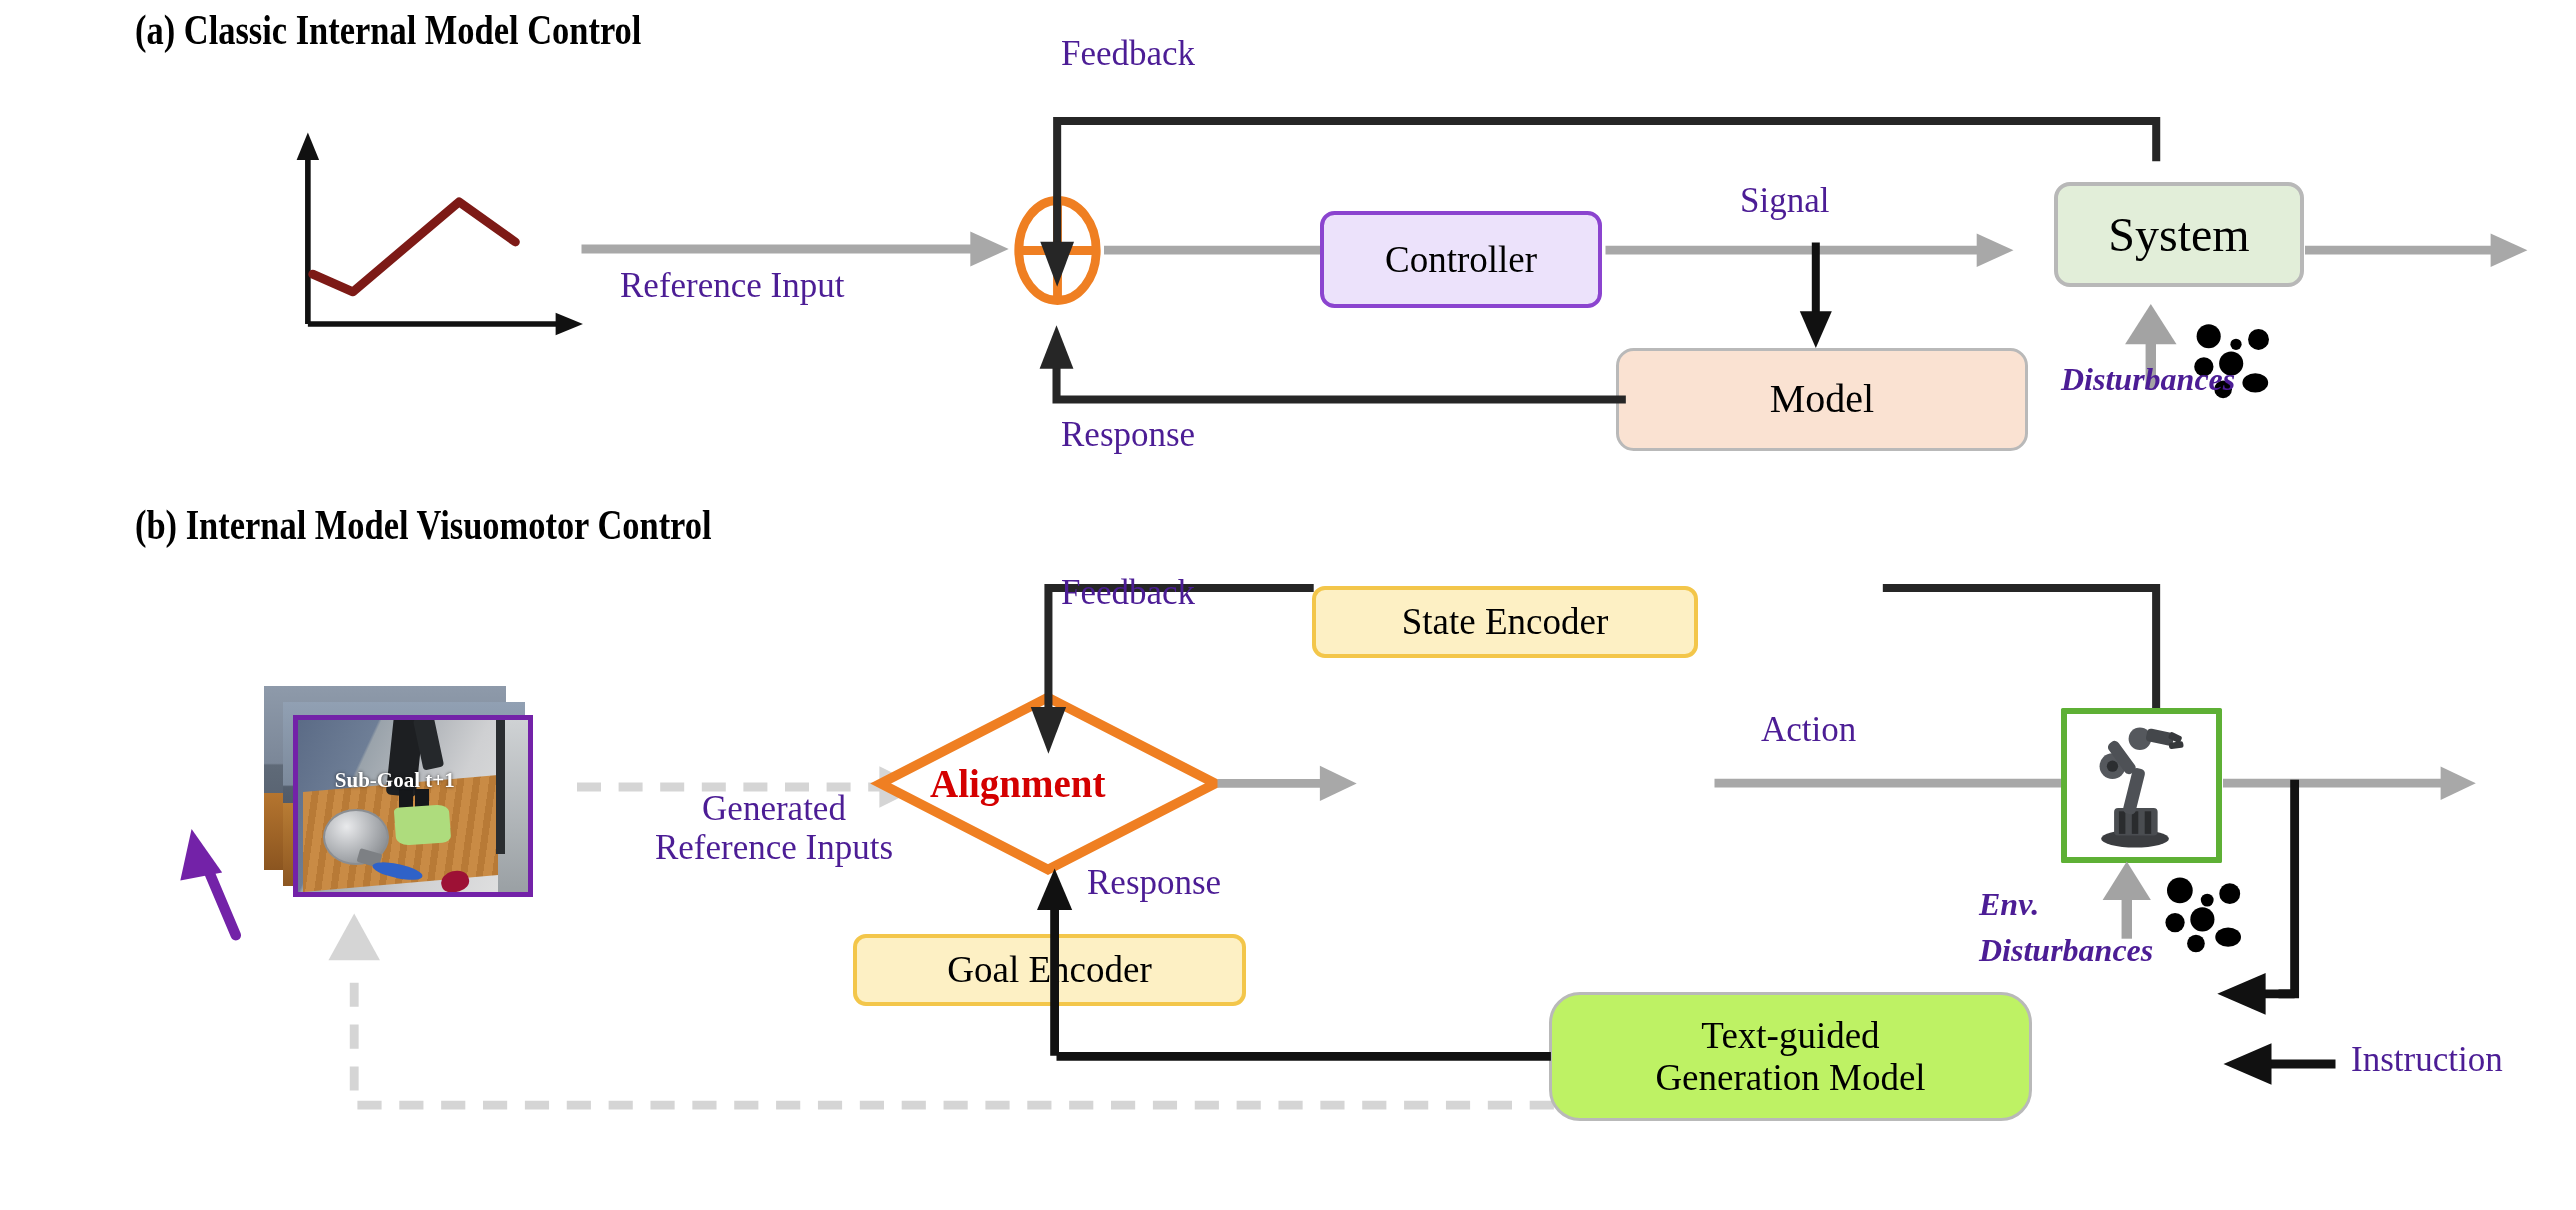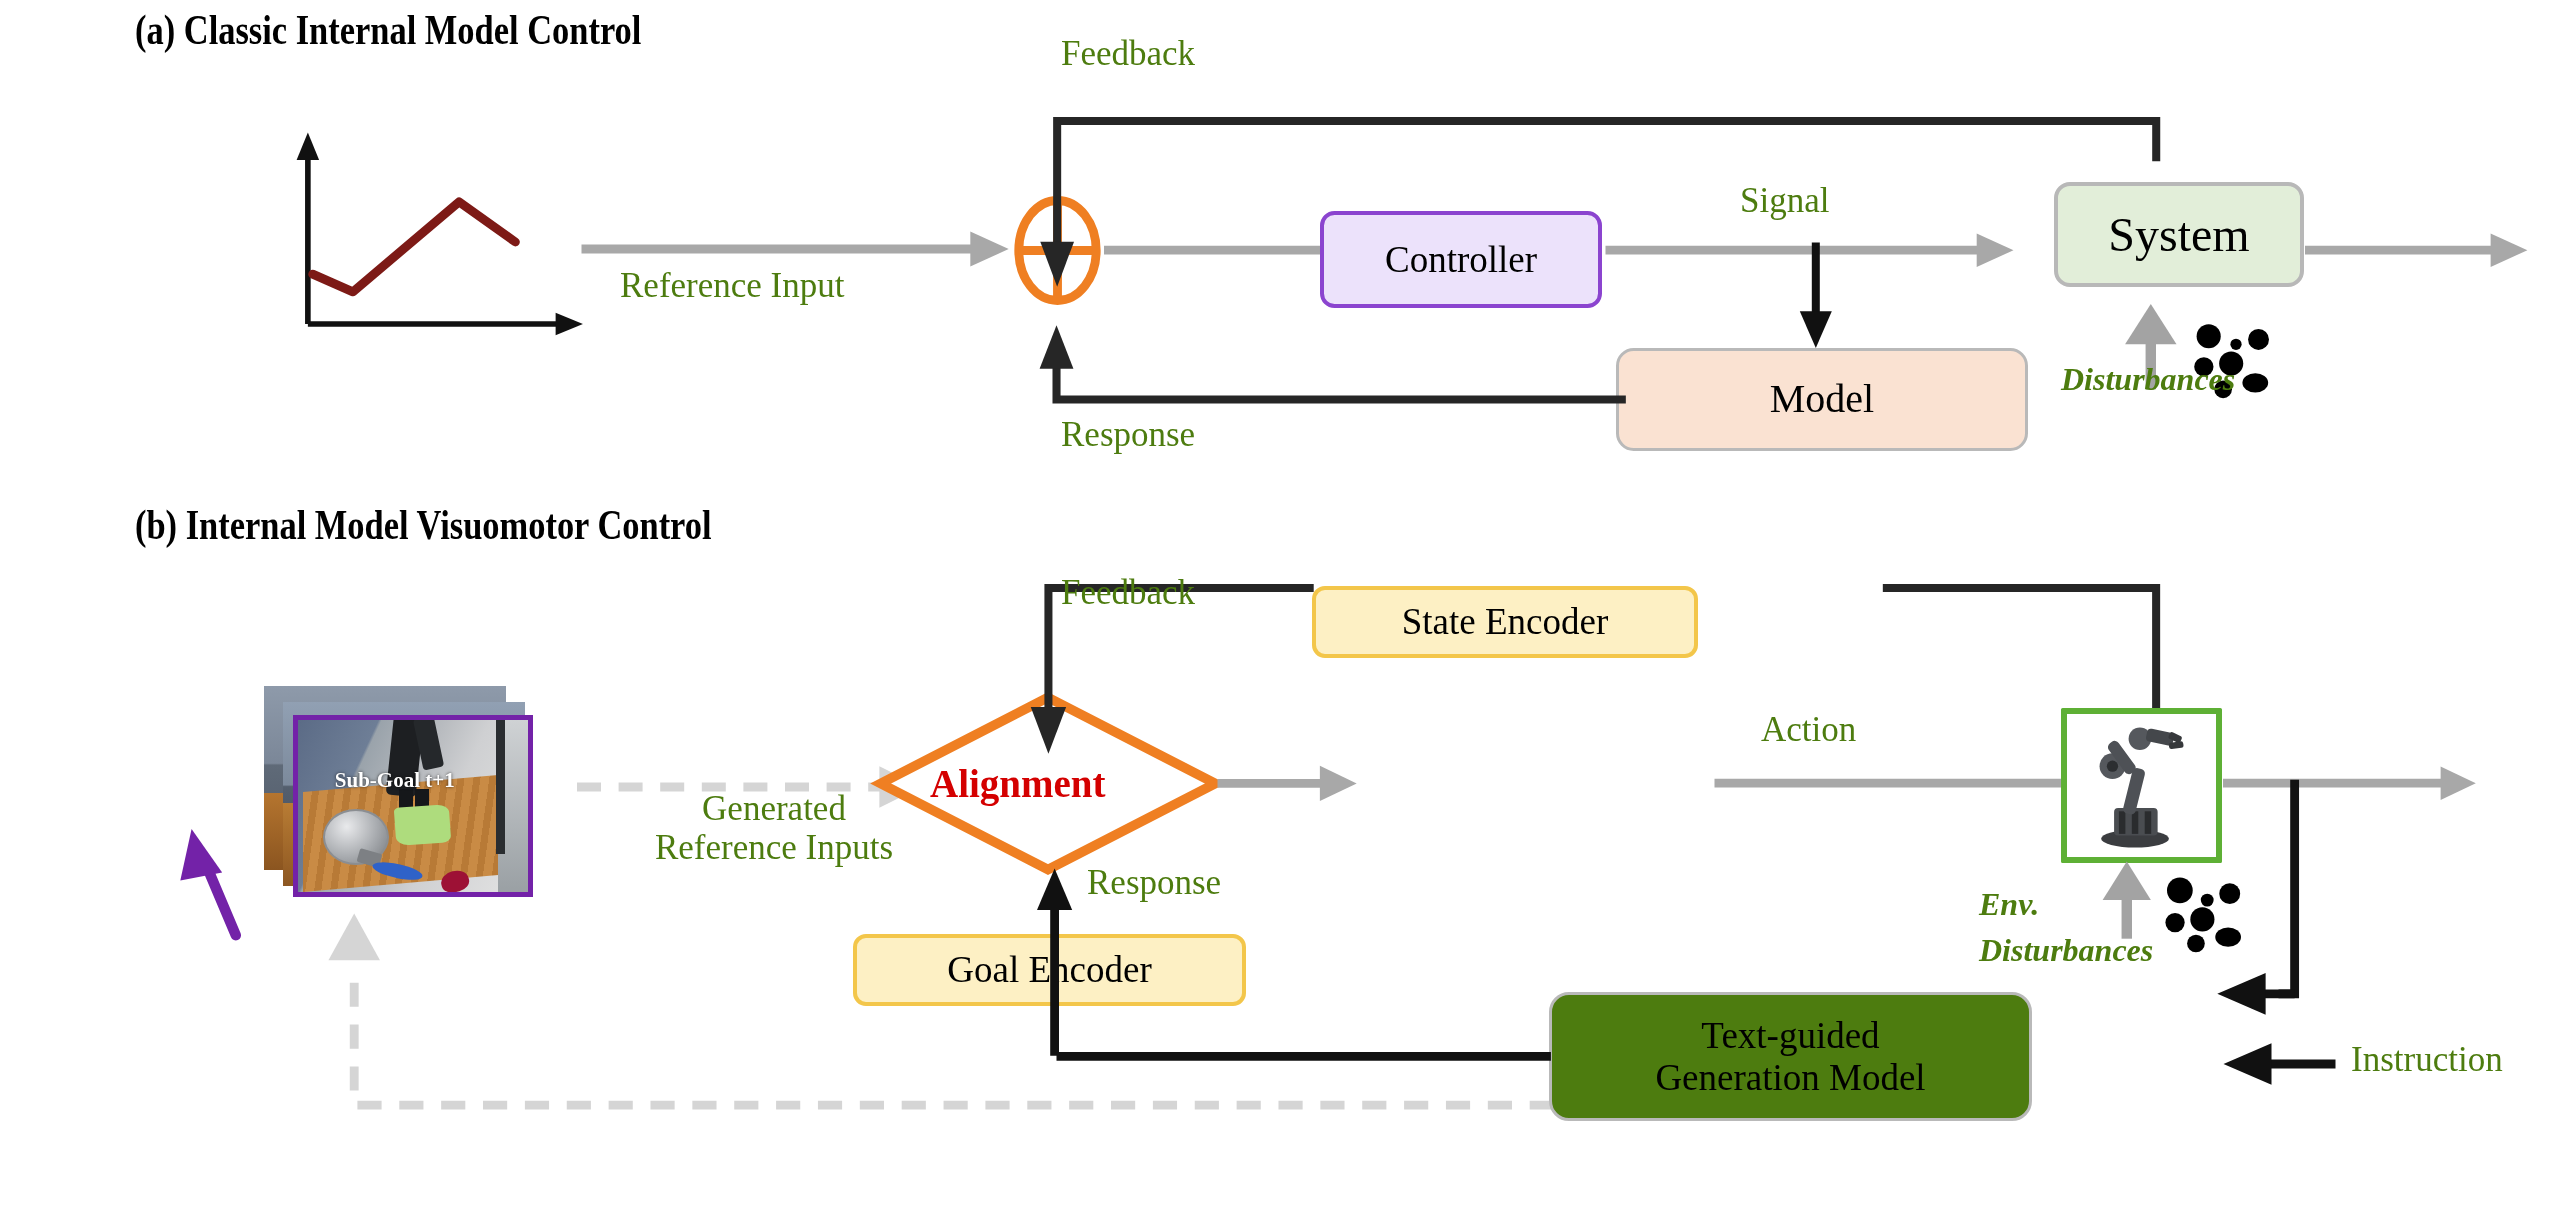--- a/index.html
+++ b/index.html
@@ -20,26 +20,26 @@
     position:absolute;box-sizing:border-box;
     display:flex;align-items:center;justify-content:center;text-align:center;
     font-family:"Liberation Serif","DejaVu Serif",serif;
     color:#000;line-height:1.12;
   }
   .blk-controller{background:#ece2fb;border:4px solid #8b44cf;border-radius:14.5px;font-size:37px;}
   .blk-system{background:#e2eed9;border:4px solid #b8b8b8;border-radius:16px;font-size:48px;}
   .blk-model{background:#fae2d2;border:3.2px solid #b9b9b9;border-radius:17.7px;font-size:40px;}
   .blk-policy{background:#ece2fb;border:4px solid #9a55d6;border-radius:13px;font-size:37px;}
   .blk-encoder{background:#fdf0c4;border:4px solid #f3c64a;border-radius:13px;font-size:37px;}
-  .blk-gen{background:#4d7c0f;border:3.2px solid #b9b9b9;border-radius:20px;font-size:37px;}
+  .blk-gen{background:#bef264;border:3.2px solid #b9b9b9;border-radius:31px;font-size:37px;}
   .blk-robot{background:#ffffff;border:6.4px solid #5eb035;border-radius:1.6px;}
 
   
   .lbl{position:absolute;font-family:"Liberation Serif","DejaVu Serif",serif;
-       font-size:35px;color:#4d7c0f;white-space:nowrap;}
+       font-size:35px;color:#4c1d95;white-space:nowrap;}
   .lbl-it{font-style:italic;font-size:32px;font-weight:600;}
   .lbl-ctr{text-align:center;line-height:1.12;white-space:normal;}
 
   .diamond-text{
     position:absolute;font-family:"Liberation Serif","DejaVu Serif",serif;
     font-weight:bold;font-size:39px;color:#d40000;white-space:nowrap;
   }
 
   
   .subgoal-cap{

